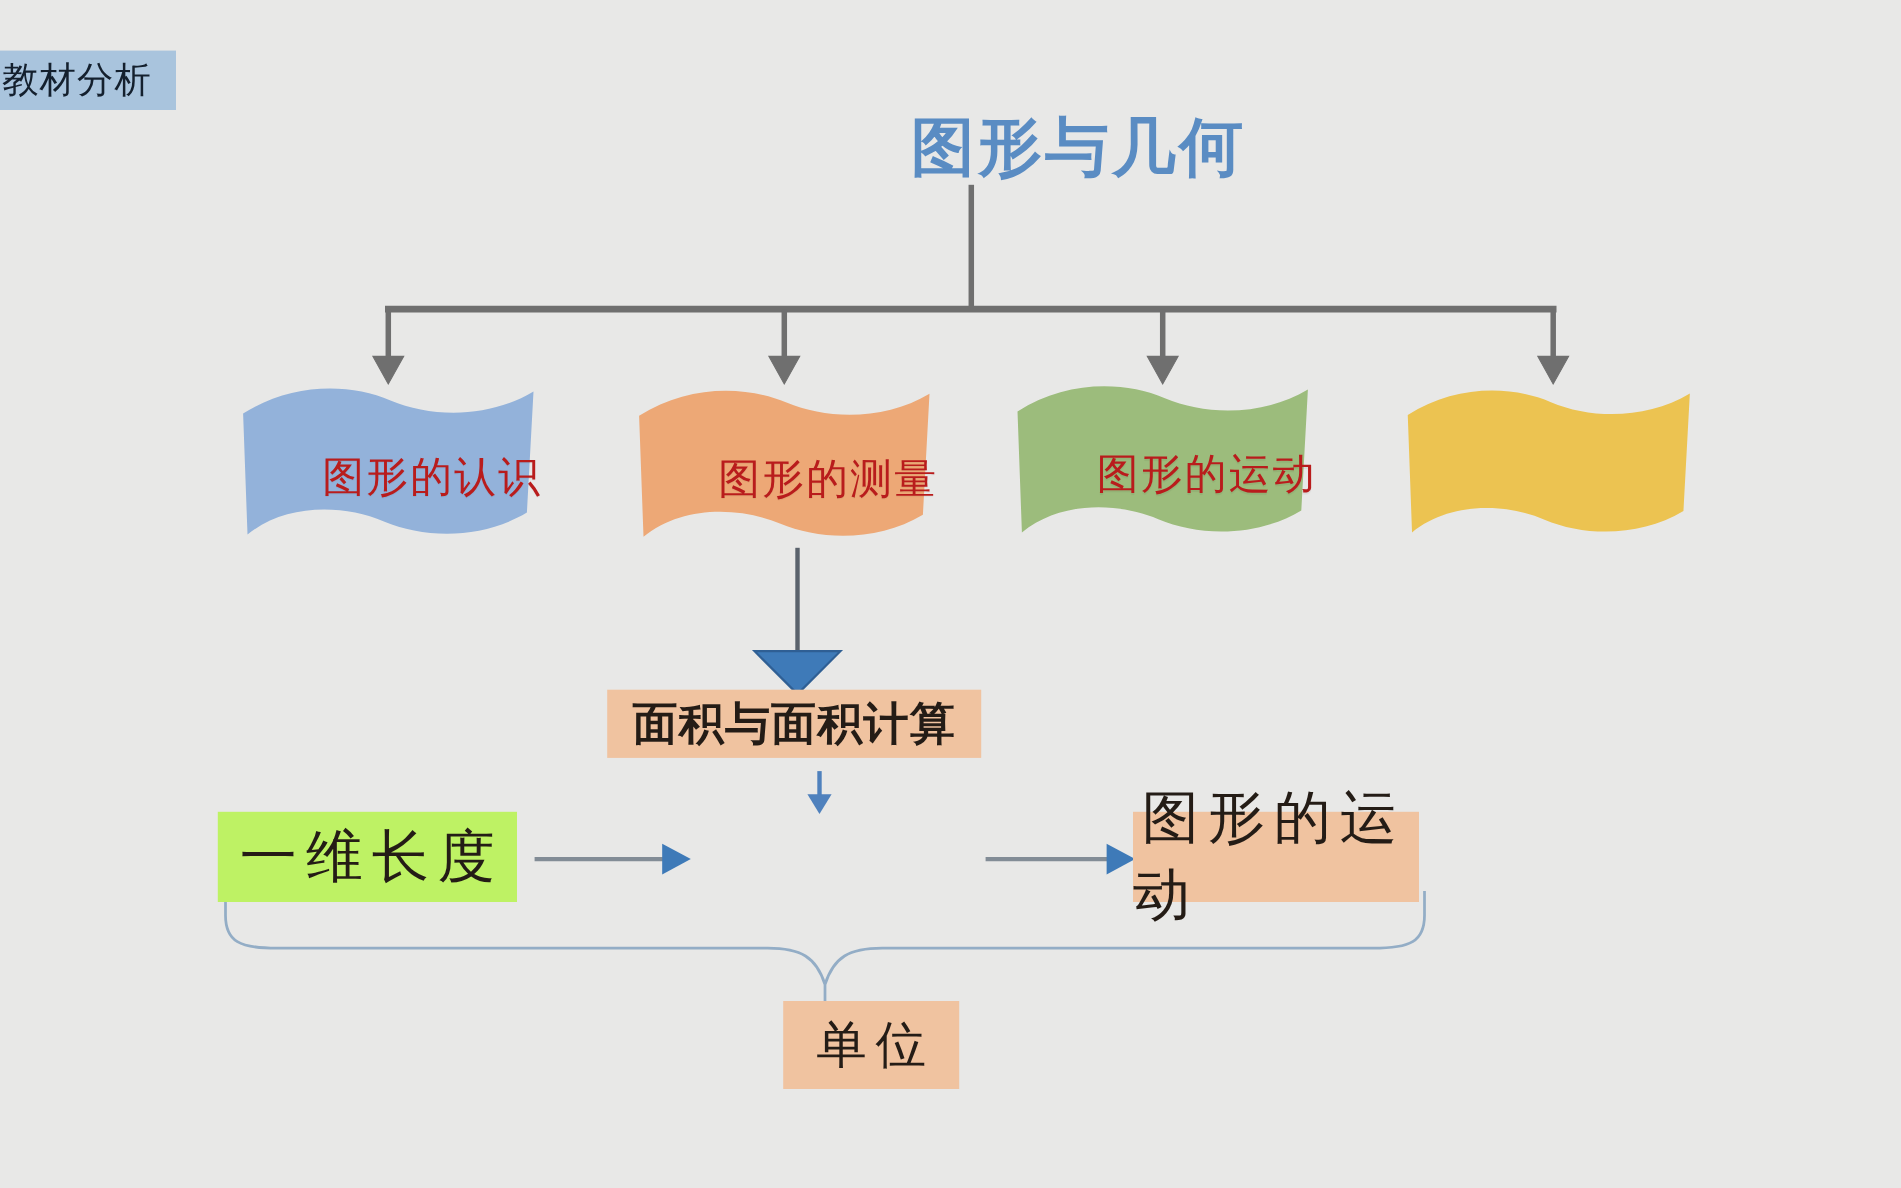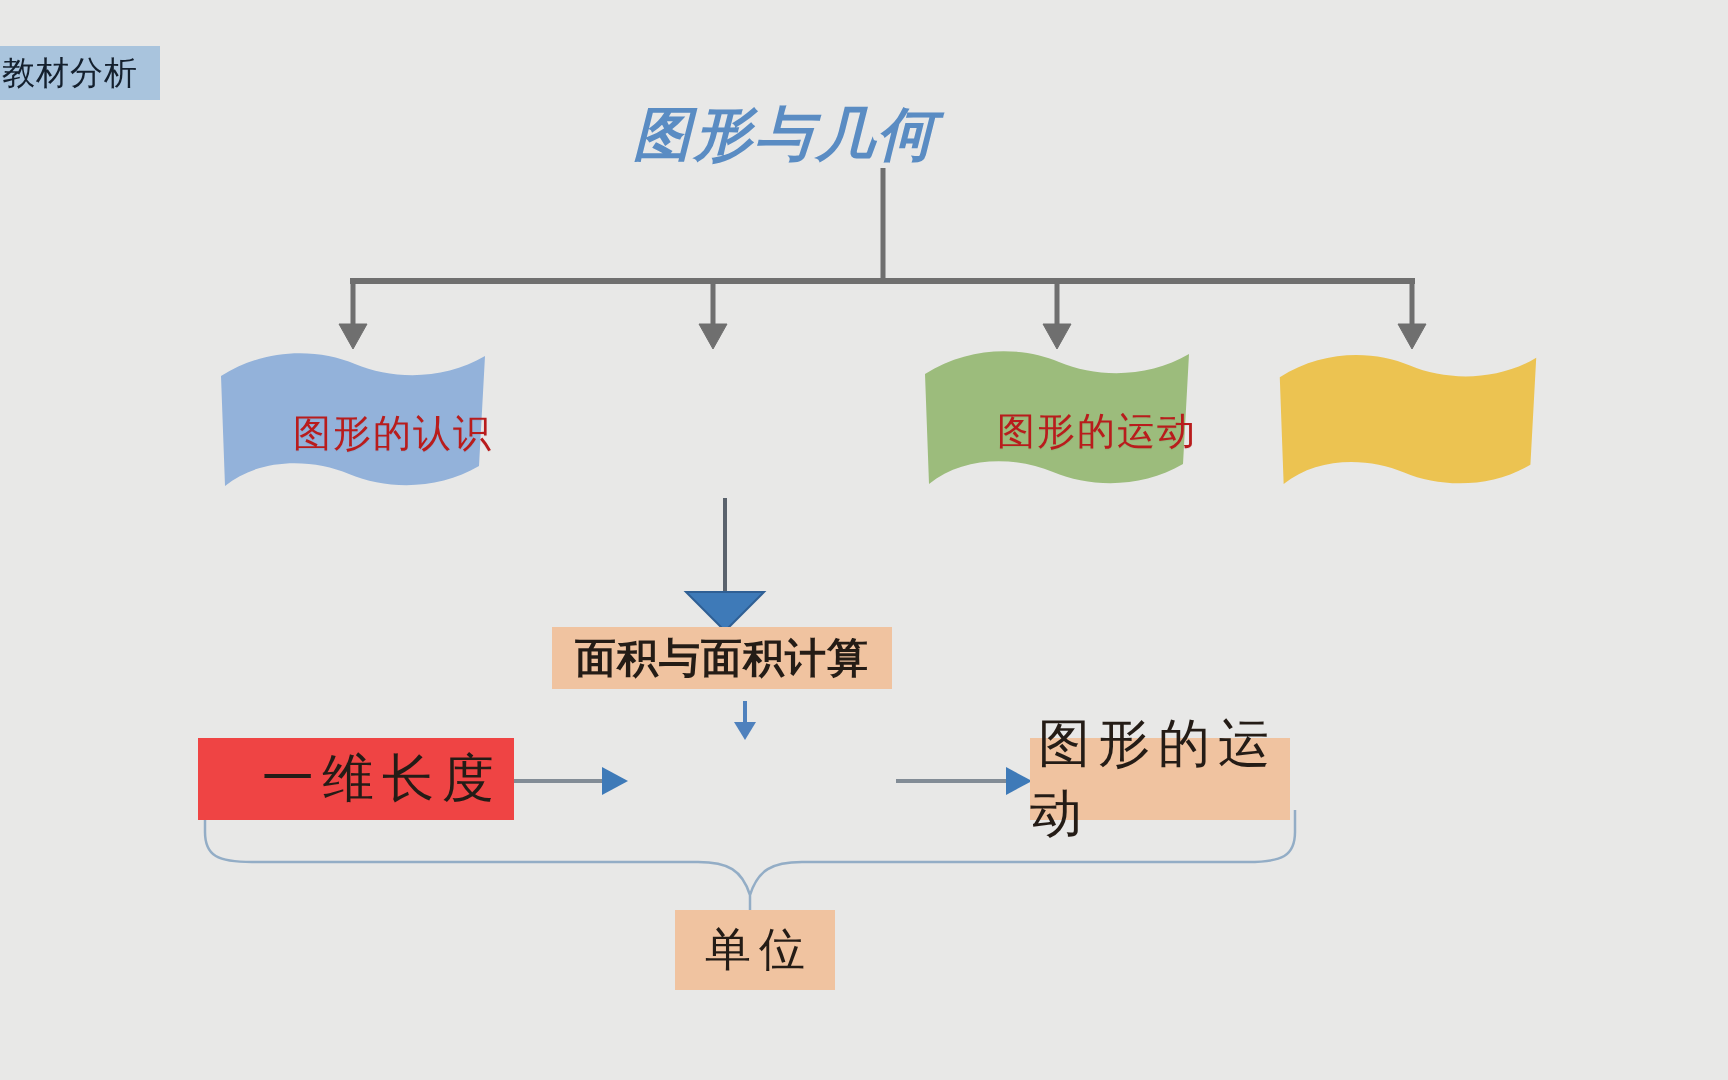--- a/index.html
+++ b/index.html
@@ -8,22 +8,22 @@
     background:#e8e8e7;
     font-family:"Liberation Sans", sans-serif;
   }
   .abs{position:absolute;}
   #corner-label{
     left:-16px;top:46px;height:54px;line-height:54px;
     padding:0 22px 0 18px;
     font-size:33px;font-weight:500;color:#14202e;letter-spacing:1px;
   }
   #main-title{
-    left:633px;top:96px;width:500px;text-align:left;
-    font-size:58px;font-weight:600;letter-spacing:3px;font-style:italic;
+    left:633px;top:96px;width:500px;text-align:right;
+    font-size:58px;font-weight:600;letter-spacing:3px;
   }
   .flag{width:280px;height:158px;}
   .flag svg{position:absolute;left:0;top:0;width:100%;height:100%;}
   .flag-label{
     position:absolute;left:0;top:68px;width:100%;text-align:right;
     font-size:38px;font-weight:normal;color:#b91c1c;letter-spacing:2px;
     text-shadow:0 1px 1px rgba(0,0,0,0.06);
   }
   .peach-box{
     display:flex;align-items:center;justify-content:center;
@@ -90,38 +90,45 @@
   </svg>
 
   <div class="abs flag" style="left:213px;top:340px;">
     <svg viewBox="0 0 280 158">
       <path d="M8,36 C52,8 104,8 142,24 C180,40 232,40 272,16 L266,126
                C226,150 174,150 136,134 C98,118 46,118 12,146 Z" fill="#93b2da"></path>
     </svg>
     <div class="flag-label">图形的认识</div>
   </div>
 
+  <div class="abs flag" style="left:573px;top:342px;">
+    <svg viewBox="0 0 280 158">
+      <path d="M8,36 C52,8 104,8 142,24 C180,40 232,40 272,16 L266,126
+               C226,150 174,150 136,134 C98,118 46,118 12,146 Z" fill="#eda876"></path>
+    </svg>
+    <div class="flag-label">图形的测量</div>
+  </div>
 
   <div class="abs flag" style="left:917px;top:338px;">
     <svg viewBox="0 0 280 158">
       <path d="M8,36 C52,8 104,8 142,24 C180,40 232,40 272,16 L266,126
                C226,150 174,150 136,134 C98,118 46,118 12,146 Z" fill="#9cbc7c"></path>
     </svg>
     <div class="flag-label">图形的运动</div>
   </div>
 
   <div class="abs flag" style="left:1272px;top:340px;width:272px;">
     <svg viewBox="0 0 280 158">
       <path d="M8,36 C52,8 104,8 142,24 C180,40 232,40 272,16 L266,126
                C226,150 174,150 136,134 C98,118 46,118 12,146 Z" fill="#ecc351"></path>
     </svg>
   </div>
 
   <div class="abs peach-box" id="box-area-calc" style="background-color: rgb(240, 195, 160);">面积与面积计算</div>
 
-  <div class="abs peach-box calli" id="box-dim1" style="background-color: #ef4444; padding-left: 44px;">一维长度</div>
+  <div class="abs peach-box calli" id="box-dim1" style="background-color: #bef264;">一维长度</div>
 
 
   <div class="abs peach-box calli" id="box-dim3" style="background-color: rgb(240, 195, 160);">图形的运动</div>
 
-  <div class="abs peach-box calli" id="box-unit" style="background-color: rgb(240, 195, 160);">单位</div>
+  <div class="abs peach-box calli" id="box-unit" style="background-color: rgb(240, 195, 160); margin-left: 37px;">单位</div>
 
 </div>
 
 </body></html>

